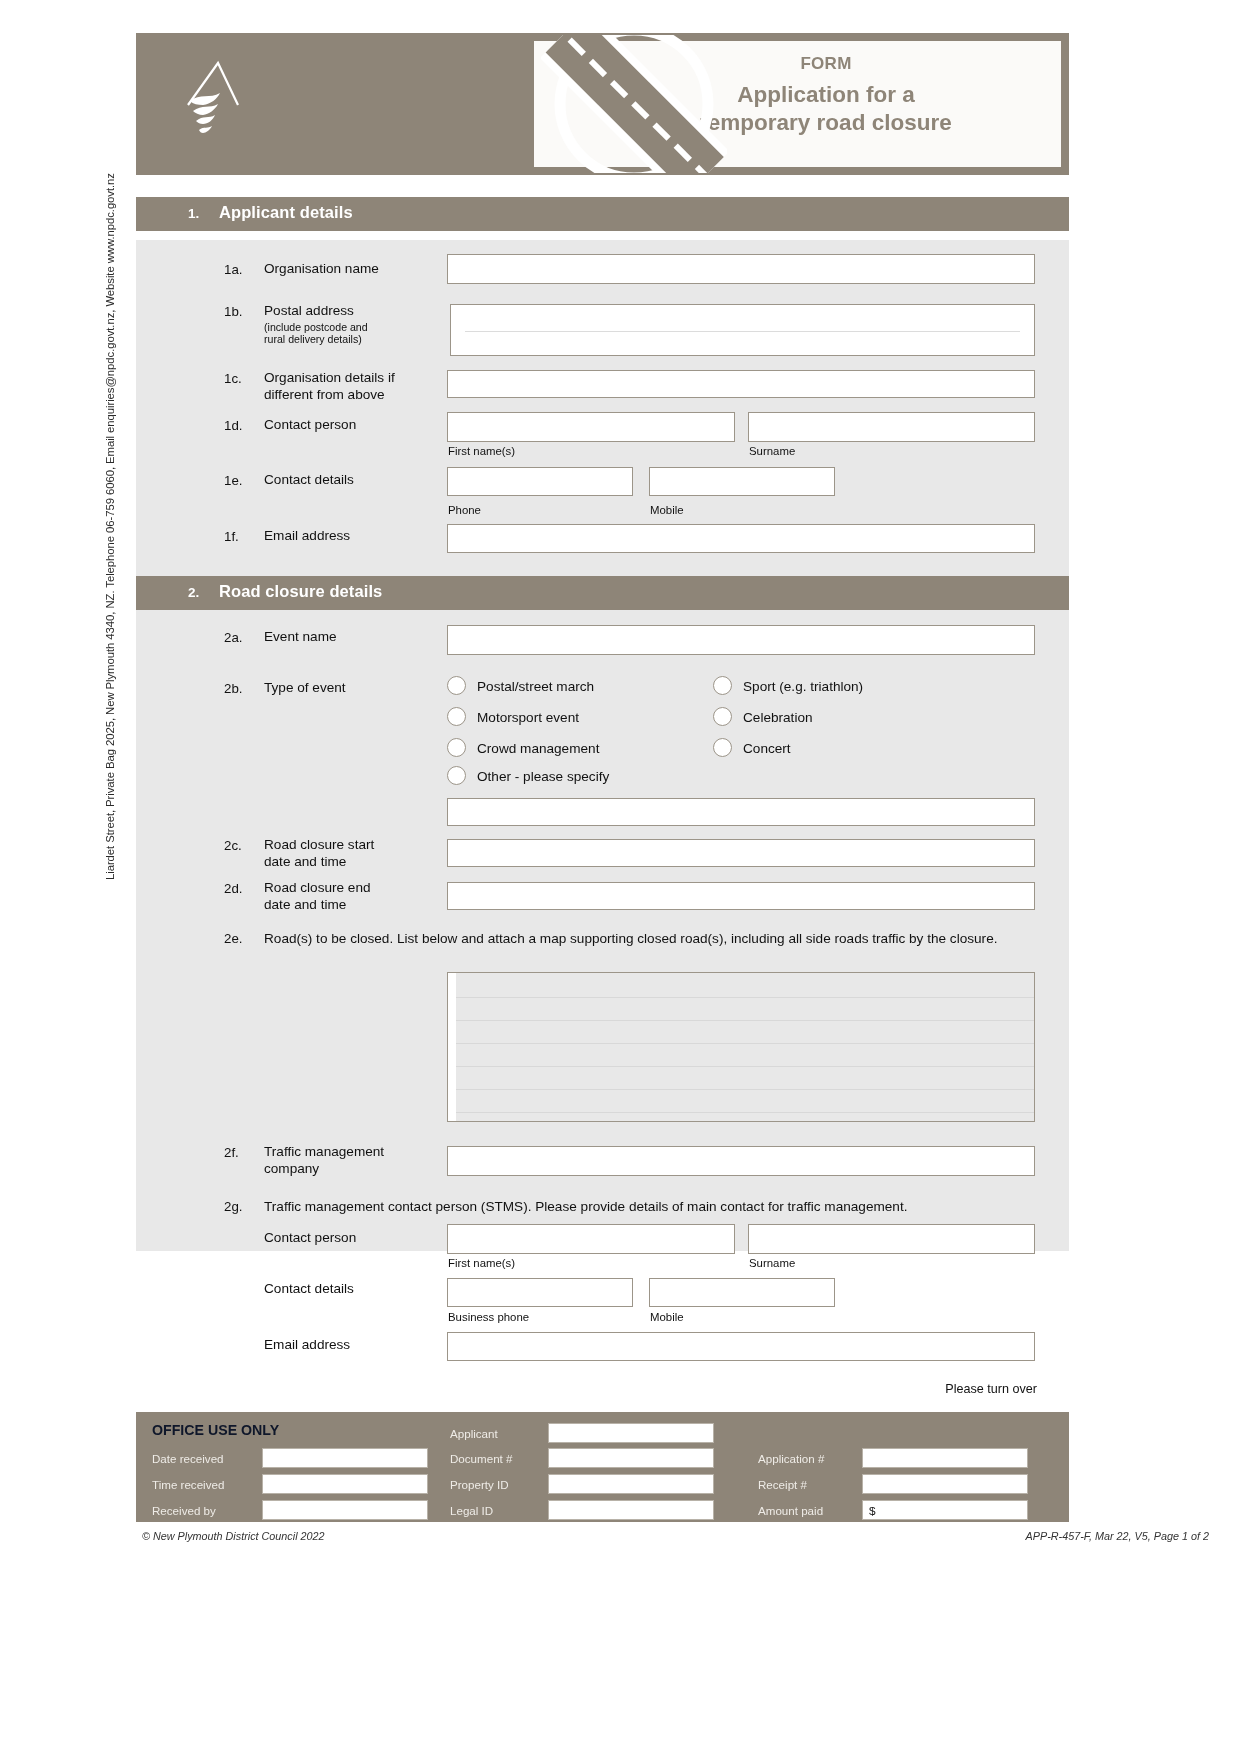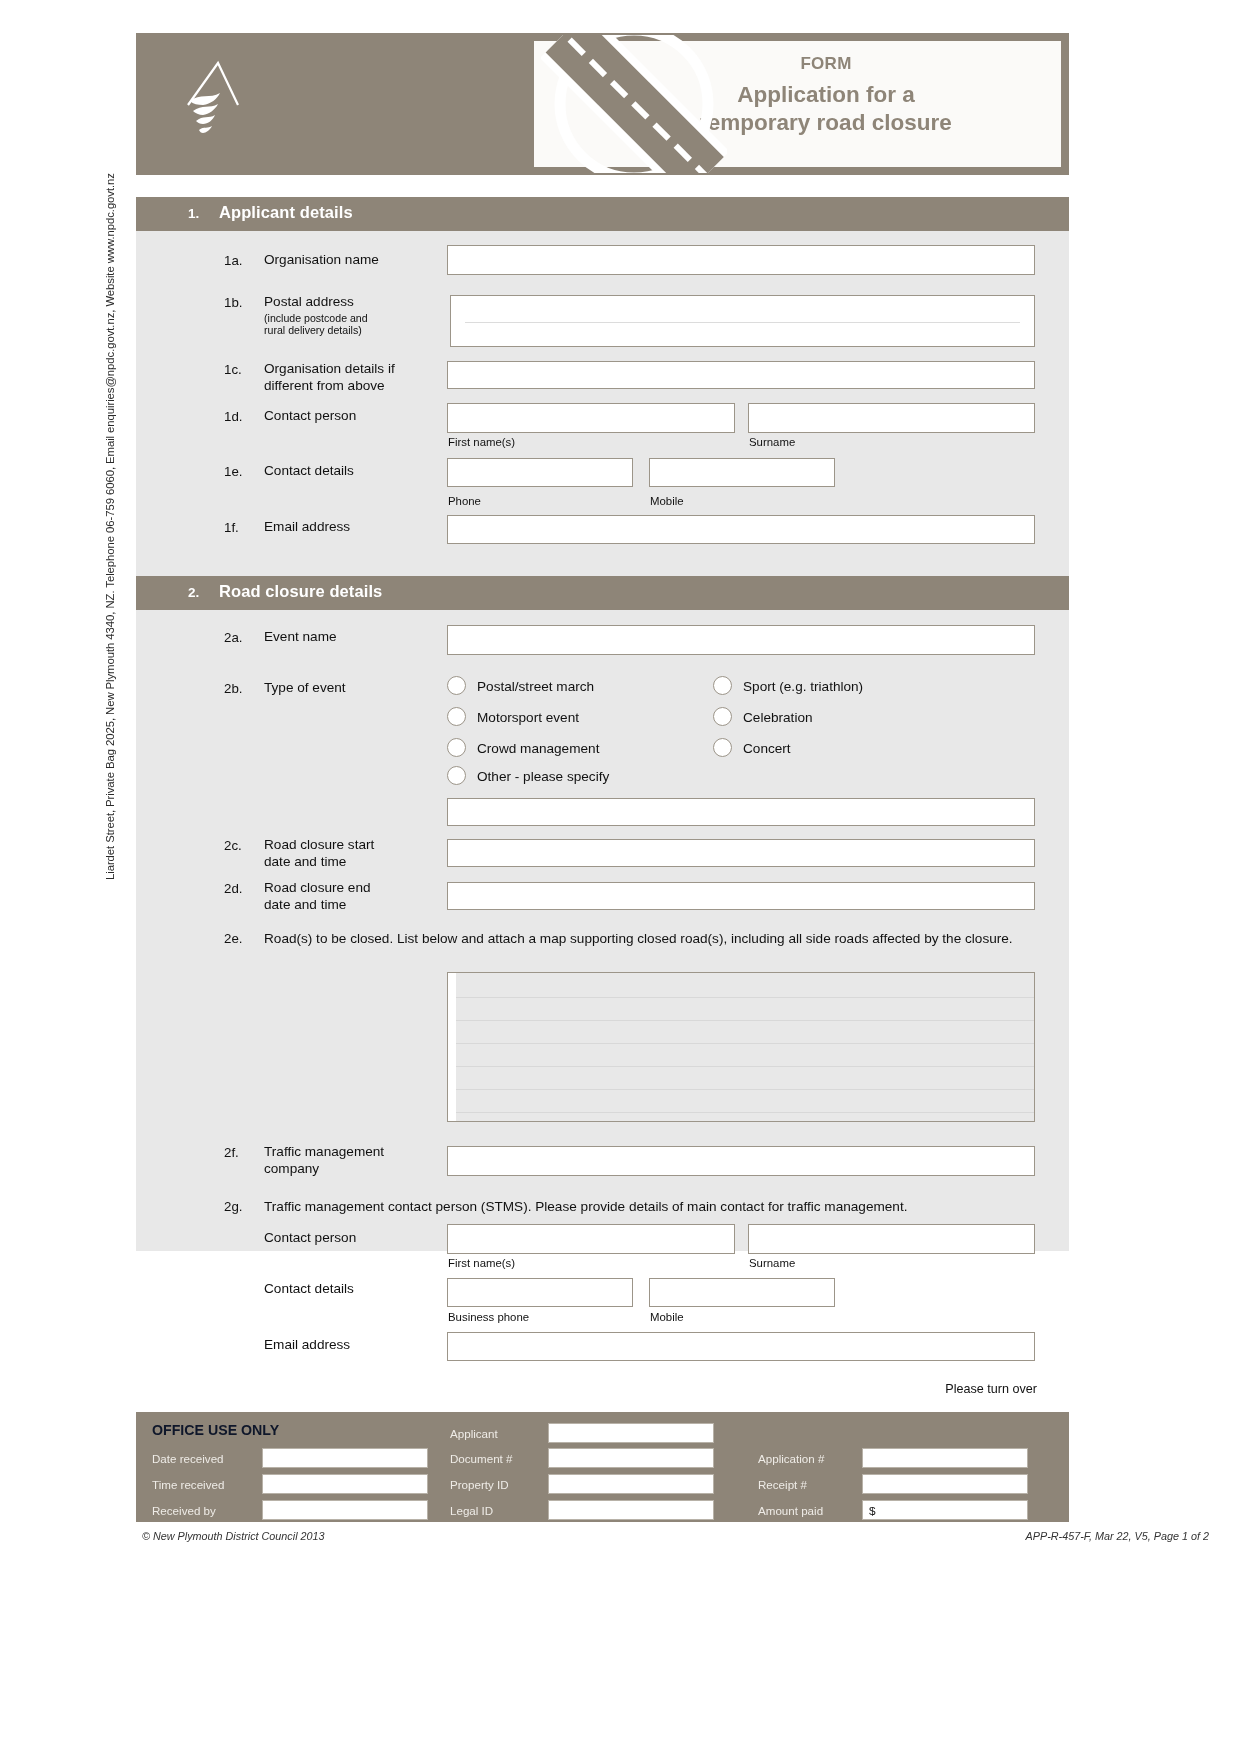--- a/index.html
+++ b/index.html
@@ -353,21 +353,21 @@
       </svg>
     </div>
   </div>
 
 
   <div class="section-bar" style="top:197px;">
     <span class="num">1.</span>
     <span class="name">Applicant details</span>
   </div>
 
-  <div class="section-body" style="top:231px; height:382px;">
+  <div class="section-body" style="top:240px; height:382px;">
 
     <span class="row-num" style="left:88px; top:22px;">1a.</span>
     <span class="row-label" style="left:128px; top:21px;">Organisation name</span>
     <div class="fld" style="left:311px; top:14px; width:588px; height:30px;"></div>
 
     <span class="row-num" style="left:88px; top:64px;">1b.</span>
     <span class="row-label" style="left:128px; top:63px; width:180px;">
       <span>Postal address</span>
       <span class="sub">(include postcode and<br>rural delivery details)</span>
     </span>
@@ -436,21 +436,21 @@
     <span class="row-label" style="left:128px; top:227px; width:180px;">Road closure start<br>date and time</span>
     <div class="fld" style="left:311px; top:229px; width:588px; height:28px;"></div>
 
     <span class="row-num" style="left:88px; top:271px;">2d.</span>
     <span class="row-label" style="left:128px; top:270px; width:180px;">Road closure end<br>date and time</span>
     <div class="fld" style="left:311px; top:272px; width:588px; height:28px;"></div>
 
     <span class="row-num" style="left:88px; top:321px;">2e.</span>
     <span class="para" style="left:128px; top:320px; width:775px;">
       <span>Road(s) to be closed. List below and attach a map supporting closed road(s), including all side roads</span>
-      <span>affected by the closure.</span>
+      <span>traffic by the closure.</span>
     </span>
     <div class="fld lined" style="left:311px; top:362px; width:588px; height:150px;"></div>
 
     <span class="row-num" style="left:88px; top:535px;">2f.</span>
     <span class="row-label" style="left:128px; top:534px; width:190px;">Traffic management<br>company</span>
     <div class="fld" style="left:311px; top:536px; width:588px; height:30px;"></div>
 
     <span class="row-num" style="left:88px; top:589px;">2g.</span>
     <span class="para" style="left:128px; top:588px; width:790px;">Traffic management contact person (STMS). Please provide details of main contact for traffic management.</span>
 
@@ -494,16 +494,16 @@
     <span class="ou-label" style="left:622px; top:40px;">Application #</span>
     <div class="ou-box" style="left:726px; top:36px; width:166px;"></div>
     <span class="ou-label" style="left:622px; top:66px;">Receipt #</span>
     <div class="ou-box" style="left:726px; top:62px; width:166px;"></div>
     <span class="ou-label" style="left:622px; top:92px;">Amount paid</span>
     <div class="ou-box" style="left:726px; top:88px; width:166px;">
       <span class="ou-dollar" style="left:6px; top:3px;">$</span>
     </div>
   </div>
 
-  <div class="footer-left">© New Plymouth District Council 2013</div>
+  <div class="footer-left">© New Plymouth District Council 2022</div>
   <div class="footer-right">APP-R-457-F, Mar 22, V5, Page 1 of 2</div>
 
 </div>
 
 </body></html>

